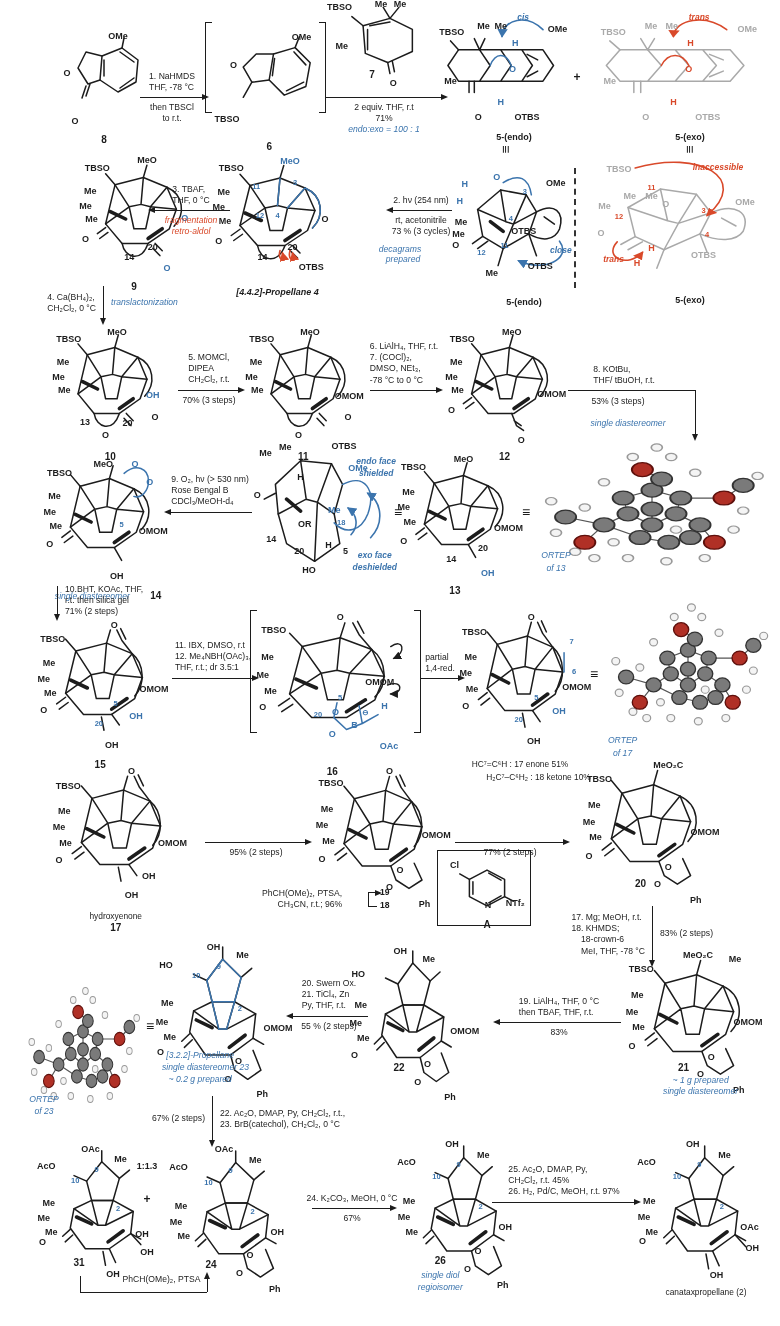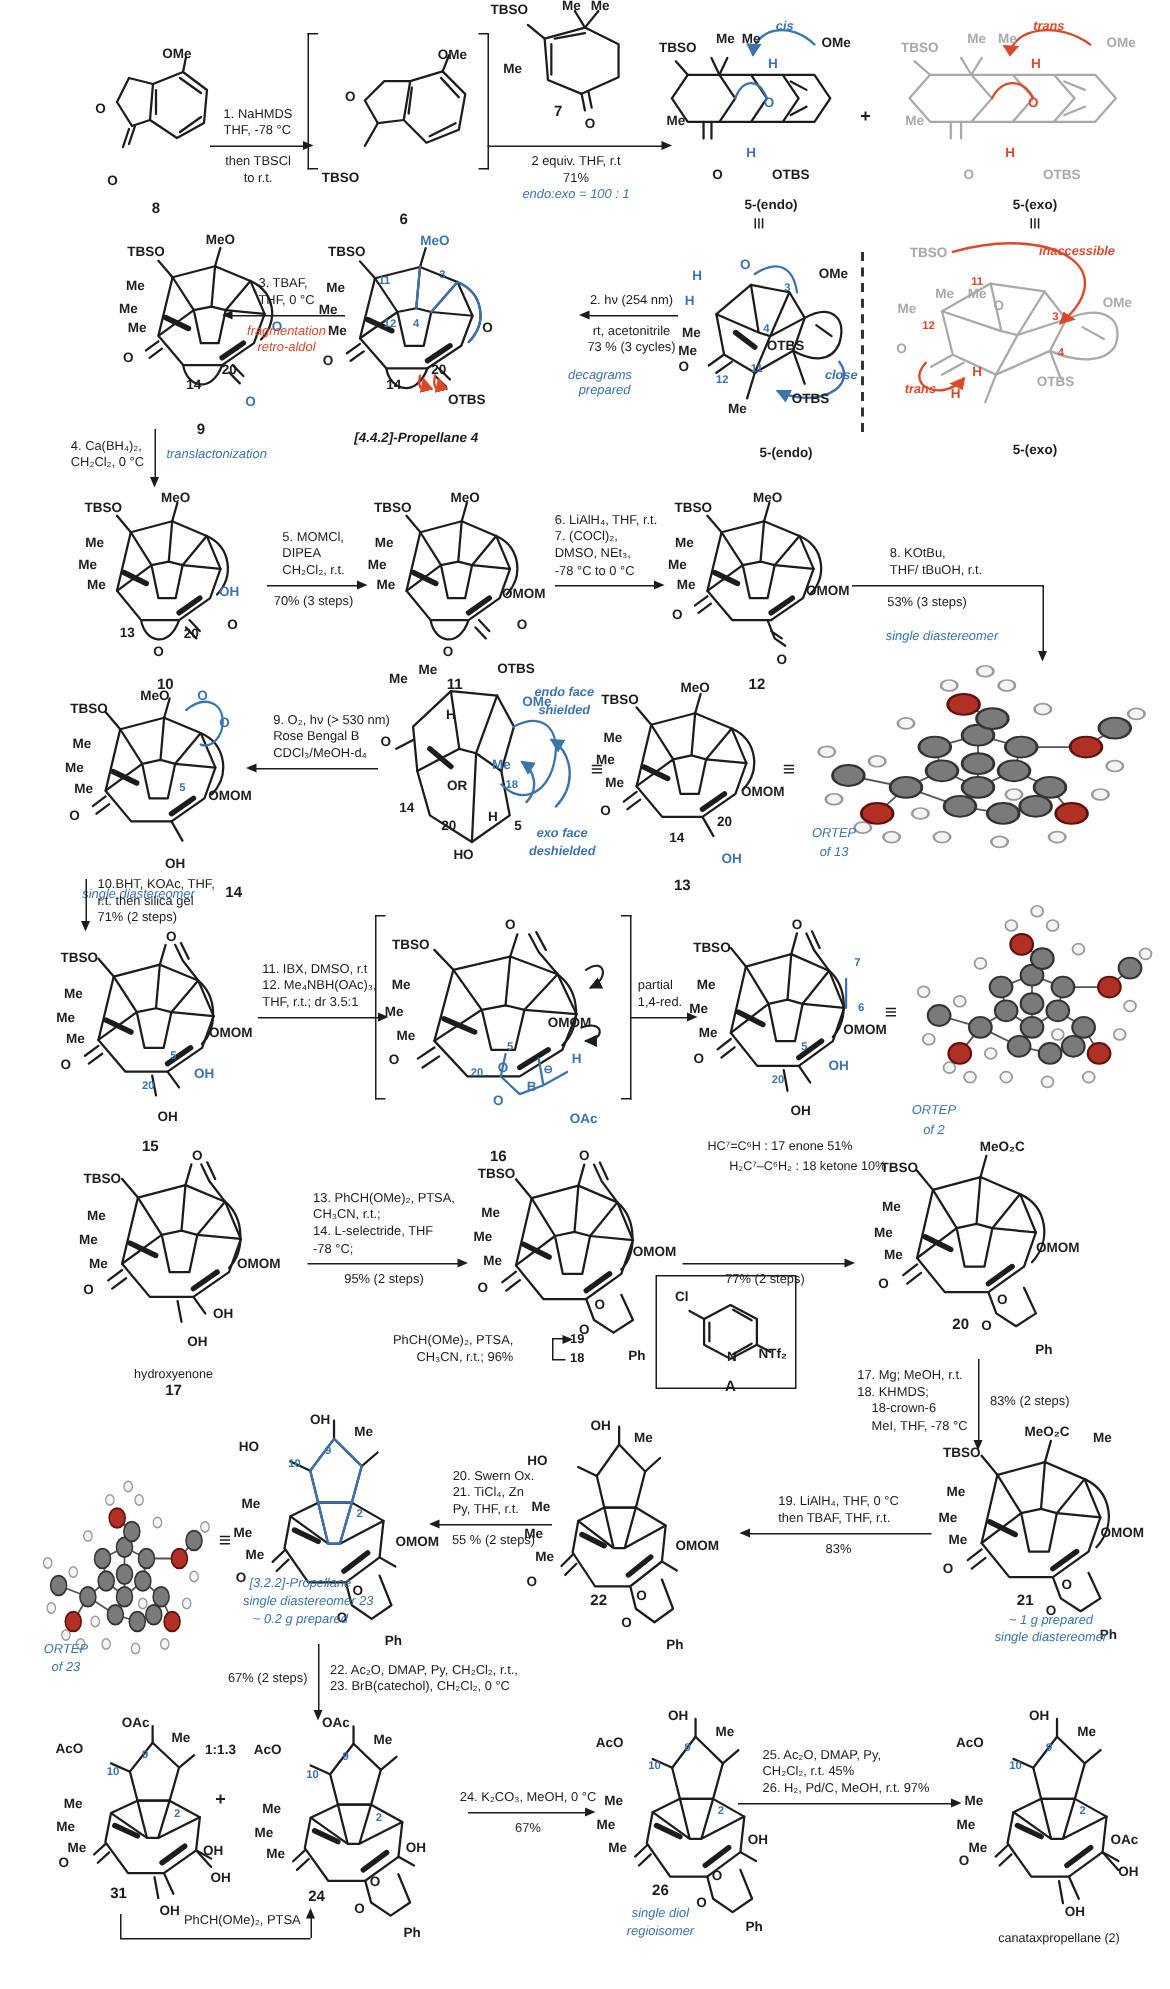--- a/index.html
+++ b/index.html
@@ -410,21 +410,21 @@
       <span class="lb" style="left: 8%; top: 53%;">Me</span>
       <span class="lb" style="left: 88%; top: 57%;">OMOM</span>
       <span class="lb bs" style="left: 62%; top: 52%;">5</span>
       <span class="lb" style="left: 3%; top: 67%;">O</span>
       <span class="lb" style="left: 58%; top: 92%;">OH</span>
       <span class="lb capi" style="left: 38%; top: 108%;">single diastereomer</span>
       <span class="lb num" style="left: 90%; top: 108%;">14</span>
     </div>
     <div class="aline" style="left: 168px; top: 512px; width: 84px; height: 1.4px;"></div>
     <div class="ah hL" style="left: 164px; top: 509.2px;"></div>
-    <div class="txt" style="left: 210px; top: 508px; transform: translate(-50%, -100%); margin-left: 11px;"><span class="ln">9. O₂, hν (&gt; 530 nm)</span><span class="ln">Rose Bengal B</span><span class="ln">CDCl₃/MeOH-d₄</span></div>
+    <div class="txt" style="left: 210px; top: 508px; transform: translate(-50%, -100%);"><span class="ln">9. O₂, hν (&gt; 530 nm)</span><span class="ln">Rose Bengal B</span><span class="ln">CDCl₃/MeOH-d₄</span></div>
     <div class="cmp" style="left: 253px; top: 440px; width: 140px; height: 148px;">
       <svg viewBox="0 0 100 100" preserveAspectRatio="none">
         <style>g.sk path{fill:none;stroke-width:1.5;vector-effect:non-scaling-stroke;stroke-linecap:round;stroke-linejoin:round}g.sk path.w{stroke-width:3.6}g.sk path.acc{stroke:#3b74ad}g.sk path.accr{stroke:#d9492a}g.sk path.ann{stroke:#3b74ad;stroke-width:1.6}g.sk path.annr{stroke:#d9492a;stroke-width:1.6}g.sk path.annk{stroke:#1c1c1c;stroke-width:1.4}g.sk .bond{stroke:#555;stroke-width:1.2}g.sk .cat{fill:#7a7a7a;stroke:#333;stroke-width:.8}g.sk .oat{fill:#b03026;stroke:#5e100c;stroke-width:.8}g.sk .hat{fill:#f4f4f4;stroke:#999;stroke-width:.7}</style>
         <g class="sk" stroke="#1c1c1c">
           <path d="M16,30 L34,14 L56,16 L64,30 L58,50 L62,70 L44,82 L24,70 L18,50 Z"></path>
           <path d="M34,14 L38,40 M56,16 L46,42 M38,40 L46,42 M18,50 L38,40 M46,42 L44,82 M58,50 L46,42"></path>
           <path class="acc" d="M64,30 C80,22 88,34 82,50 C77,62 66,64 58,56"></path>
           <path class="w" d="M24,40 L34,48"></path>
           <path d="M16,36 L8,40"></path>
           <path class="ann" d="M70,64 C76,58 74,50 68,46" marker-end="url(#mB)"></path>
@@ -662,21 +662,21 @@
           <circle class="oat" cx="22" cy="66" r="4.4"></circle>
           <circle class="oat" cx="76" cy="66" r="4.4"></circle>
           <circle class="oat" cx="46" cy="20" r="4.4"></circle>
           <circle class="oat" cx="80" cy="38" r="4.4"></circle>
           <circle class="cat" cx="88" cy="30" r="4.4"></circle>
           <circle class="cat" cx="14" cy="50" r="4.4"></circle>
           <circle class="cat" cx="54" cy="26" r="4.4"></circle>
         </g>
       </svg>
       <span class="lb capi" style="left: 12%; top: 90%;">ORTEP</span>
-      <span class="lb capi" style="left: 12%; top: 98%;">of 2</span>
+      <span class="lb capi" style="left: 12%; top: 98%;">of 17</span>
     </div>
     <div class="cmp" style="left: 55px; top: 768px; width: 132px; height: 138px;">
       <svg viewBox="0 0 100 100" preserveAspectRatio="none">
         <style>g.sk path{fill:none;stroke-width:1.5;vector-effect:non-scaling-stroke;stroke-linecap:round;stroke-linejoin:round}g.sk path.w{stroke-width:3.6}g.sk path.acc{stroke:#3b74ad}g.sk path.accr{stroke:#d9492a}g.sk path.ann{stroke:#3b74ad;stroke-width:1.6}g.sk path.annr{stroke:#d9492a;stroke-width:1.6}g.sk path.annk{stroke:#1c1c1c;stroke-width:1.4}g.sk .bond{stroke:#555;stroke-width:1.2}g.sk .cat{fill:#7a7a7a;stroke:#333;stroke-width:.8}g.sk .oat{fill:#b03026;stroke:#5e100c;stroke-width:.8}g.sk .hat{fill:#f4f4f4;stroke:#999;stroke-width:.7}</style>
         <g class="sk" stroke="#1c1c1c">
           <path d="M28,22 L52,16 L72,24 L80,42 L74,58 L56,70 L34,70 L20,54 Z"></path>
           <path d="M28,22 L40,40 M52,16 L50,38 M72,24 L58,40 M40,40 L50,38 L58,40 M40,40 L44,58 M58,40 L54,58 M44,58 L54,58 M20,54 L40,40 M80,42 L58,40"></path>
           <path class="w" d="M24,44 L37,50 M56,66 L68,58"></path>
           <path d="M28,22 L20,13 M52,16 L55,6"></path>
           <path d="M13,62 L20,57 M15,66 L22,61"></path>
@@ -691,21 +691,20 @@
       <span class="lb" style="left: 8%; top: 54%;">Me</span>
       <span class="lb" style="left: 89%; top: 54%;">OMOM</span>
       <span class="lb" style="left: 71%; top: 78%;">OH</span>
       <span class="lb" style="left: 58%; top: 92%;">OH</span>
       <span class="lb" style="left: 3%; top: 67%;">O</span>
       <span class="lb capl" style="left: 46%; top: 107%;">hydroxyenone</span>
       <span class="lb num" style="left: 46%; top: 116%;">17</span>
     </div>
     <div class="aline" style="left: 205px; top: 842px; width: 102px; height: 1.4px;"></div>
     <div class="ah hR" style="left: 305px; top: 839.2px;"></div>
-    <div class="txt" style="left: 256px; top: 838px; transform: translate(-50%, -100%);"><span class="ln">13. PhCH(OMe)₂, PTSA,</span><span class="ln">CH₃CN, r.t.;</span><span class="ln">14. L-selectride, THF</span><span class="ln">-78 °C;</span></div>
     <div class="txt" style="left: 256px; top: 847px; transform: translateX(-50%); text-align: center;"><span class="ln">95% (2 steps)</span></div>
     <div class="cmp" style="left: 318px; top: 768px; width: 130px; height: 140px;">
       <svg viewBox="0 0 100 100" preserveAspectRatio="none">
         <style>g.sk path{fill:none;stroke-width:1.5;vector-effect:non-scaling-stroke;stroke-linecap:round;stroke-linejoin:round}g.sk path.w{stroke-width:3.6}g.sk path.acc{stroke:#3b74ad}g.sk path.accr{stroke:#d9492a}g.sk path.ann{stroke:#3b74ad;stroke-width:1.6}g.sk path.annr{stroke:#d9492a;stroke-width:1.6}g.sk path.annk{stroke:#1c1c1c;stroke-width:1.4}g.sk .bond{stroke:#555;stroke-width:1.2}g.sk .cat{fill:#7a7a7a;stroke:#333;stroke-width:.8}g.sk .oat{fill:#b03026;stroke:#5e100c;stroke-width:.8}g.sk .hat{fill:#f4f4f4;stroke:#999;stroke-width:.7}</style>
         <g class="sk" stroke="#1c1c1c">
           <path d="M28,22 L52,16 L72,24 L80,42 L74,58 L56,70 L34,70 L20,54 Z"></path>
           <path d="M28,22 L40,40 M52,16 L50,38 M72,24 L58,40 M40,40 L50,38 L58,40 M40,40 L44,58 M58,40 L54,58 M44,58 L54,58 M20,54 L40,40 M80,42 L58,40"></path>
           <path class="w" d="M24,44 L37,50 M56,66 L68,58"></path>
           <path d="M28,22 L20,13 M52,16 L55,6"></path>
           <path d="M13,62 L20,57 M15,66 L22,61"></path>

